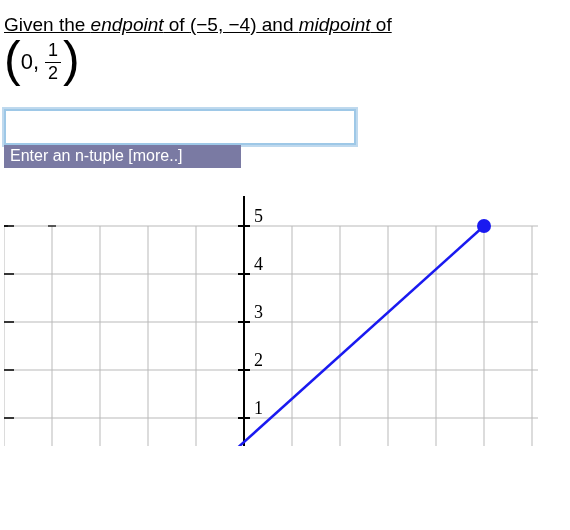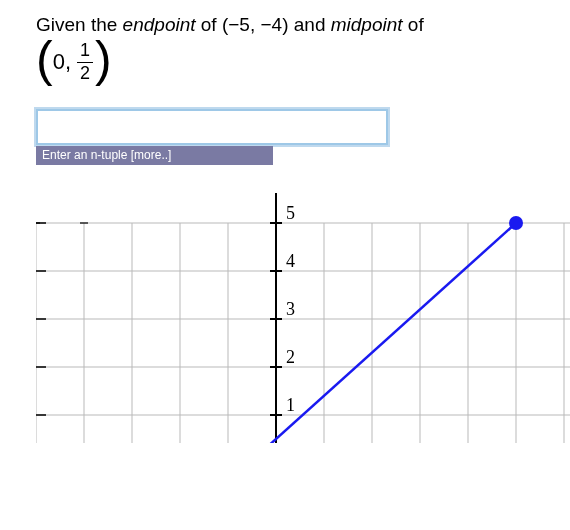--- a/index.html
+++ b/index.html
@@ -5,22 +5,23 @@
   html, body {
     margin: 0;
     padding: 0;
     width: 570px;
     height: 530px;
     background: #ffffff;
     font-family: Verdana, Geneva, sans-serif;
     overflow: hidden;
   }
   .container {
-    padding: 10px 18px 0 36px;
+    padding: 10px 18px 0 4px;
     box-sizing: border-box;
+    text-decoration: underline;
   }
   .problem {
     font-size: 19px;
     color: #000;
     line-height: 1.55;
   }
   .problem em {
     font-style: italic;
   }
   .mpoint {
@@ -66,21 +67,21 @@
     outline-offset: 0;
     background: #ffffff;
     font-size: 16px;
     padding: 2px 6px;
   }
   .hint-bar {
     margin-top: 0;
     width: 225px;
     background: #7a7aa3;
     color: #ffffff;
-    font-size: 12px;
+    font-size: 16px;
     padding: 2px 6px 3px 6px;
     display: inline-block;
   }
   .graph-wrap {
     margin-top: 18px;
     width: 534px;
     height: 260px;
     overflow: hidden;
   }
   svg { display: block; }

